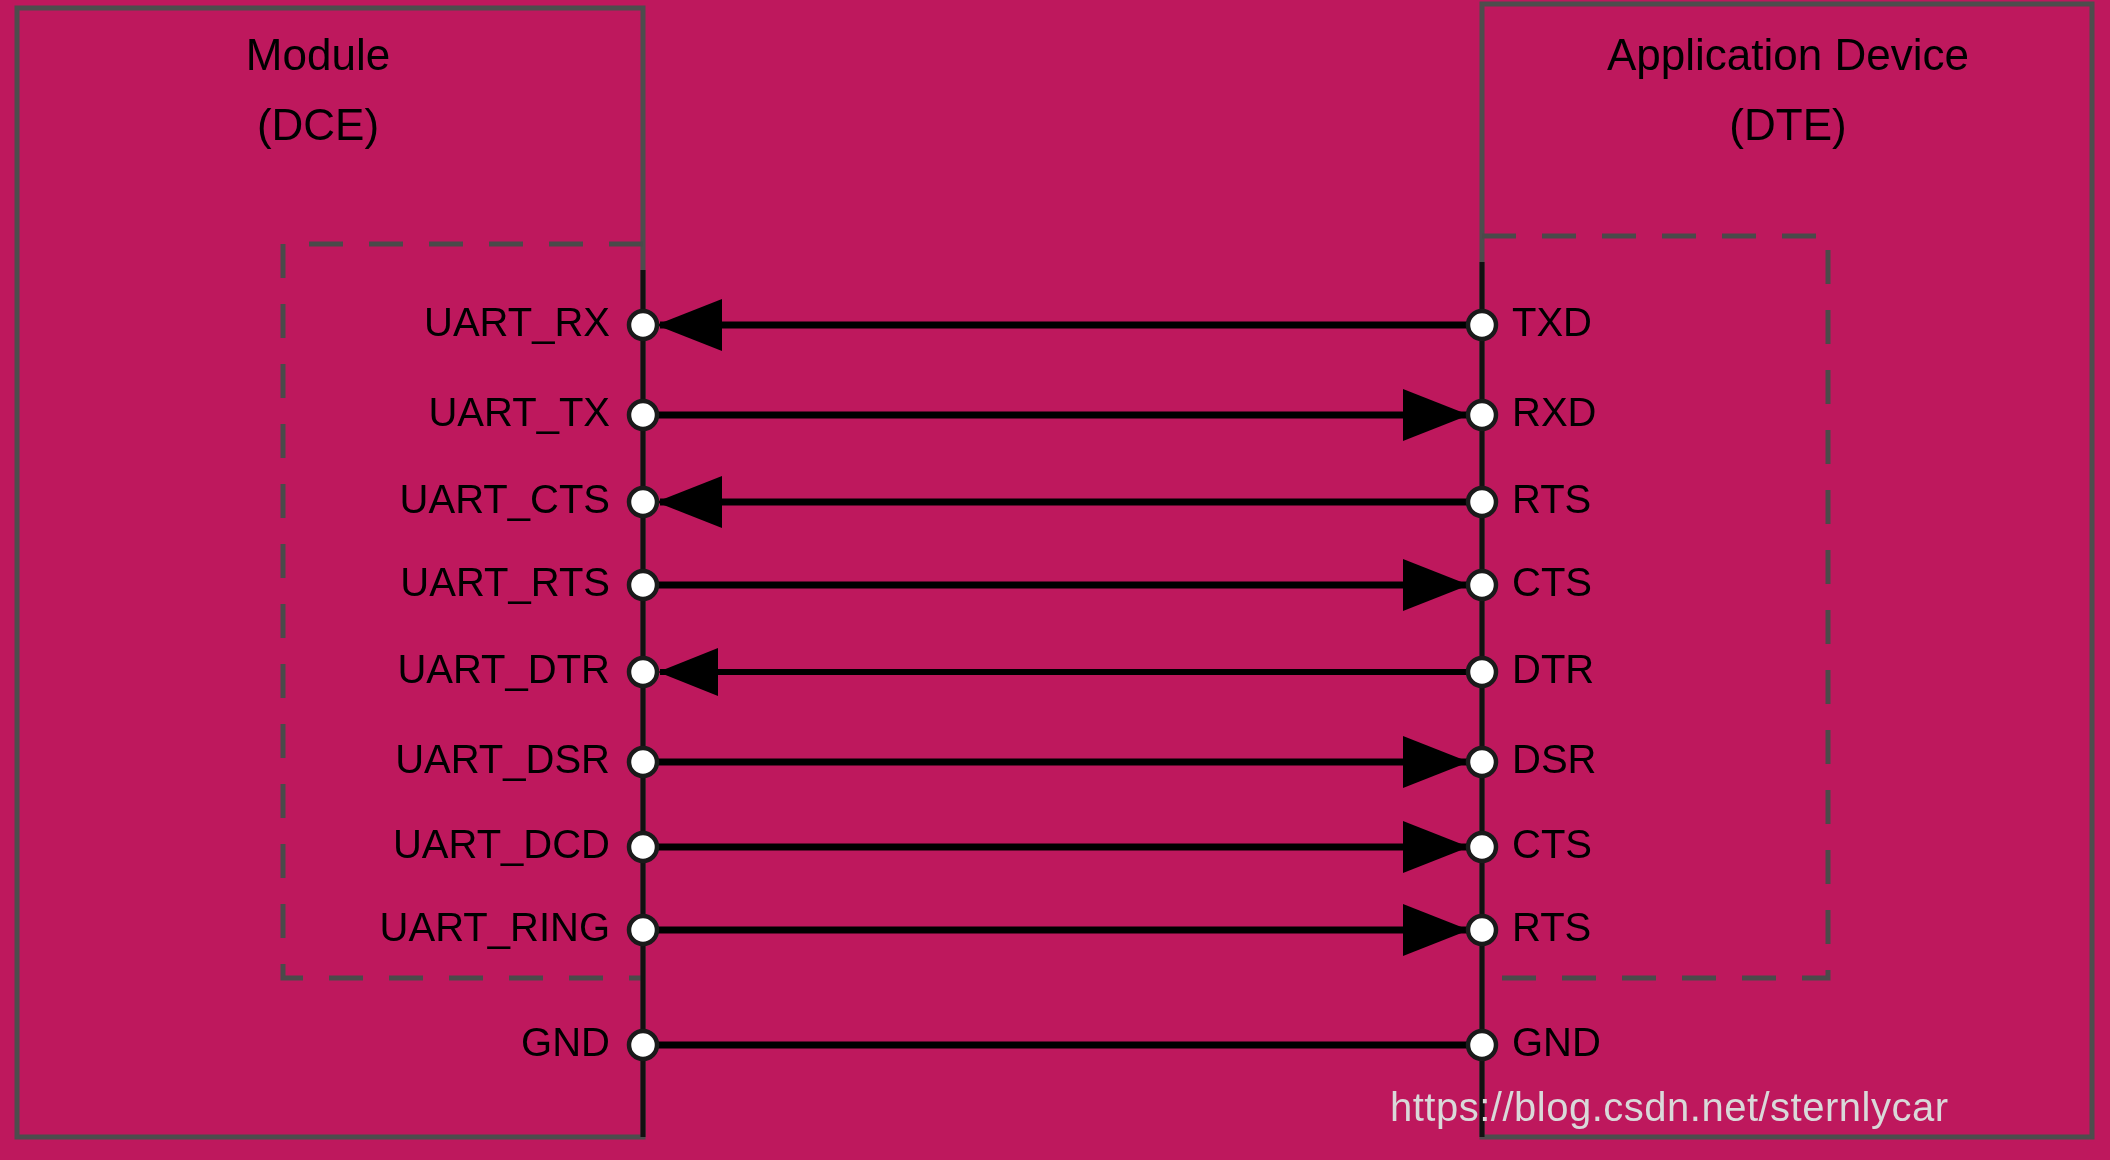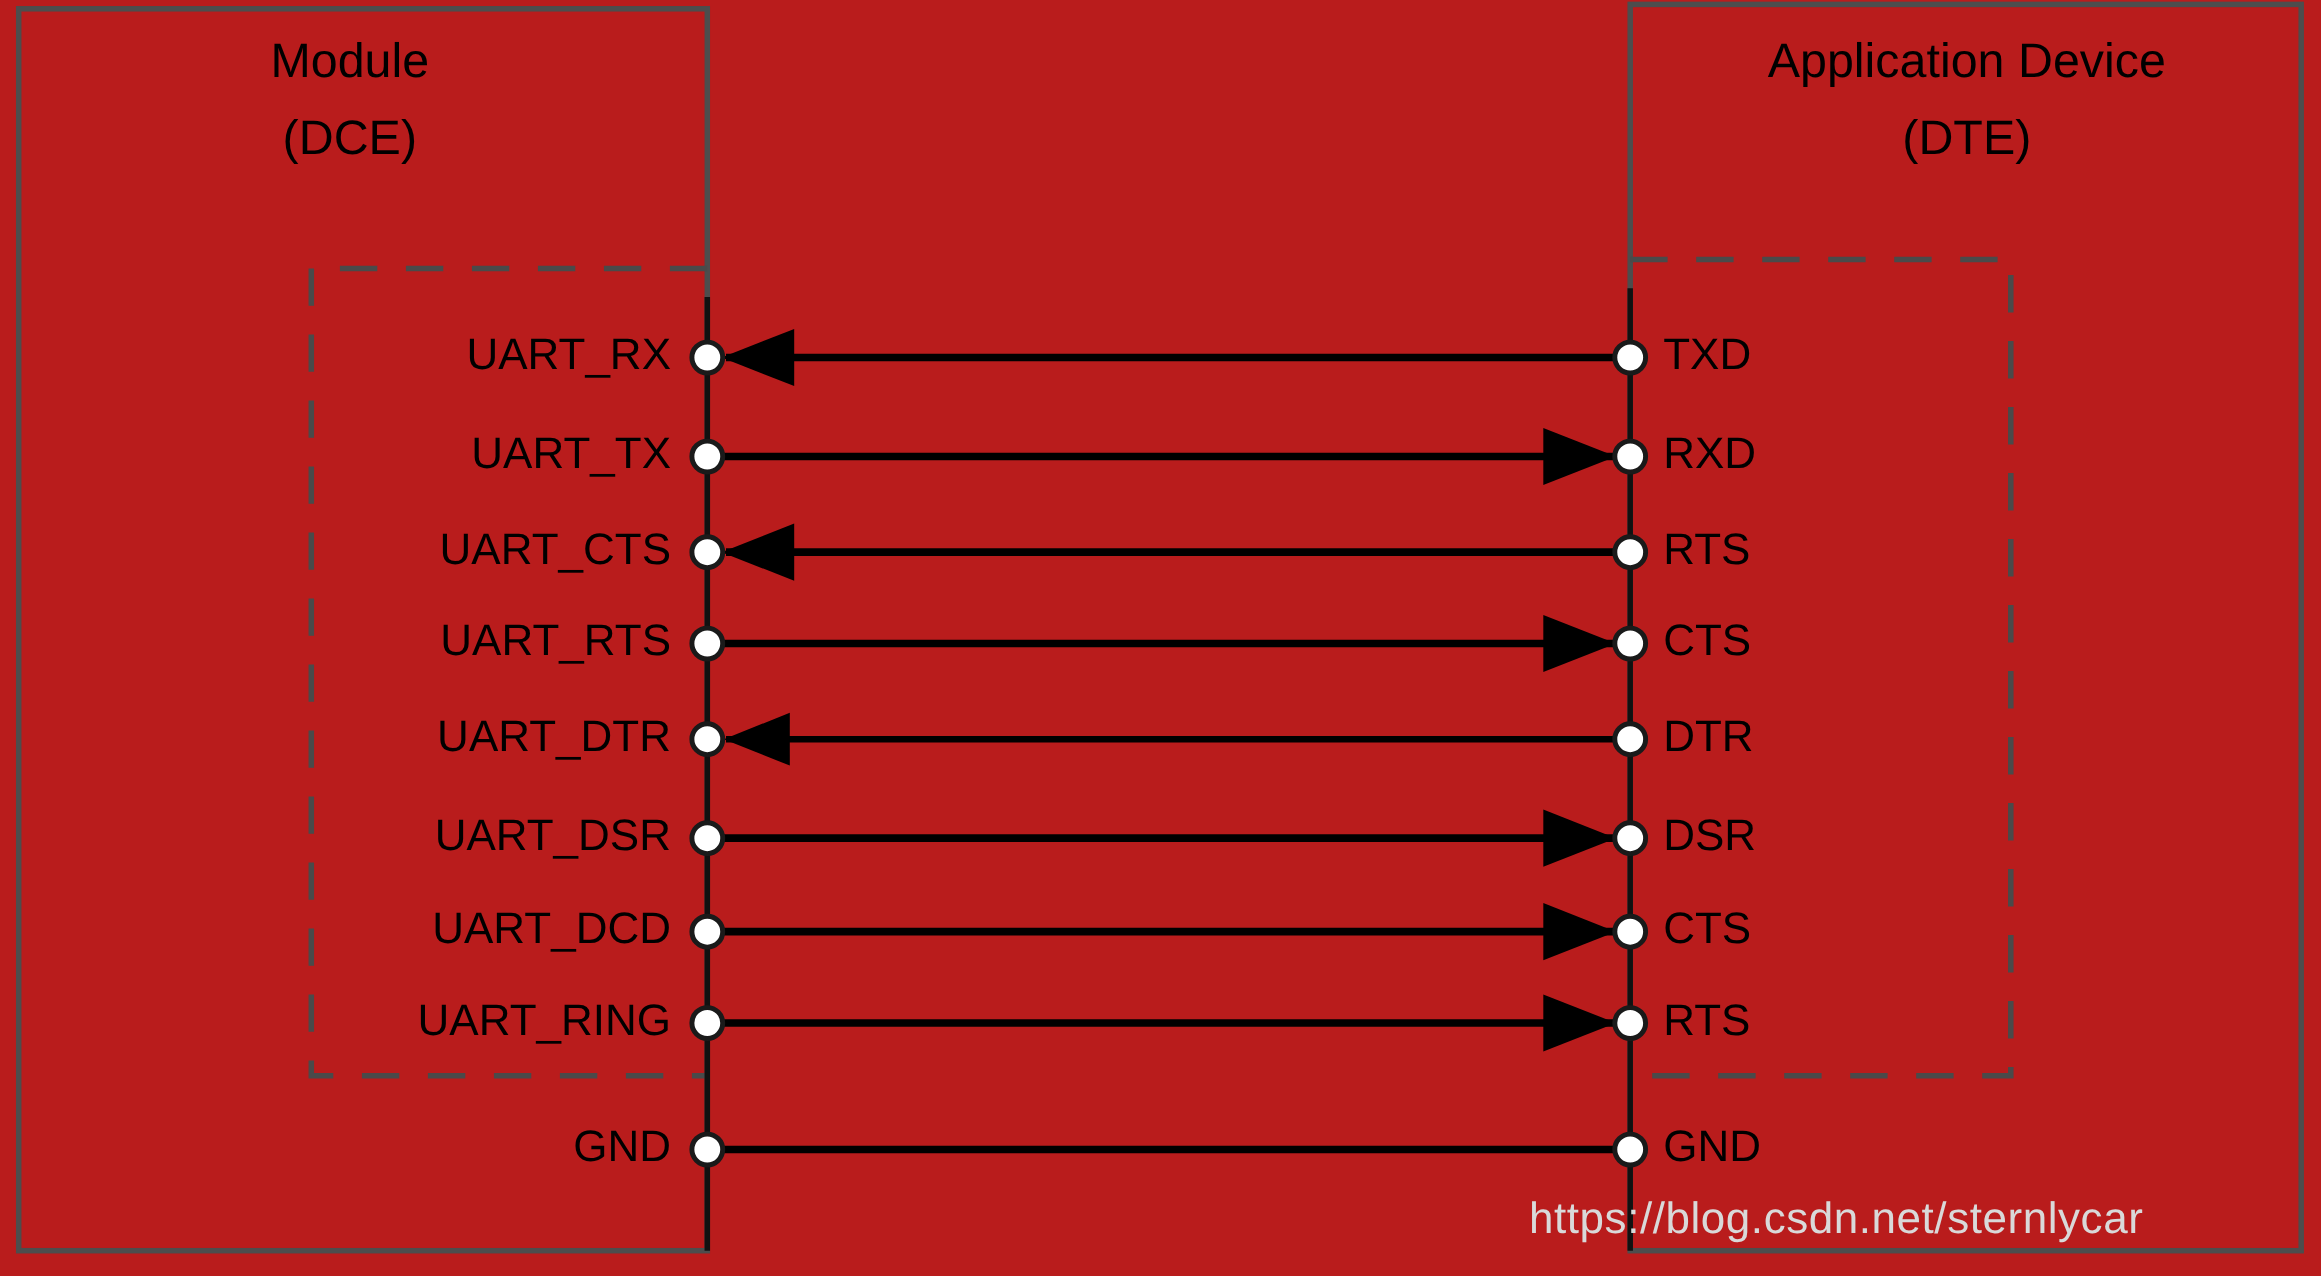--- a/index.html
+++ b/index.html
@@ -8,21 +8,21 @@
     padding: 0;
     background: #ffffff;
   }
   body {
     font-family: "Liberation Sans", sans-serif;
   }
   #stage {
     position: relative;
     width: 2110px;
     height: 1160px;
-    background: #b91c1c;
+    background: #be185d;
     overflow: hidden;
   }
   #stage svg {
     position: absolute;
     left: 0;
     top: 0;
     display: block;
   }
   .box-outline {
     fill: none;

